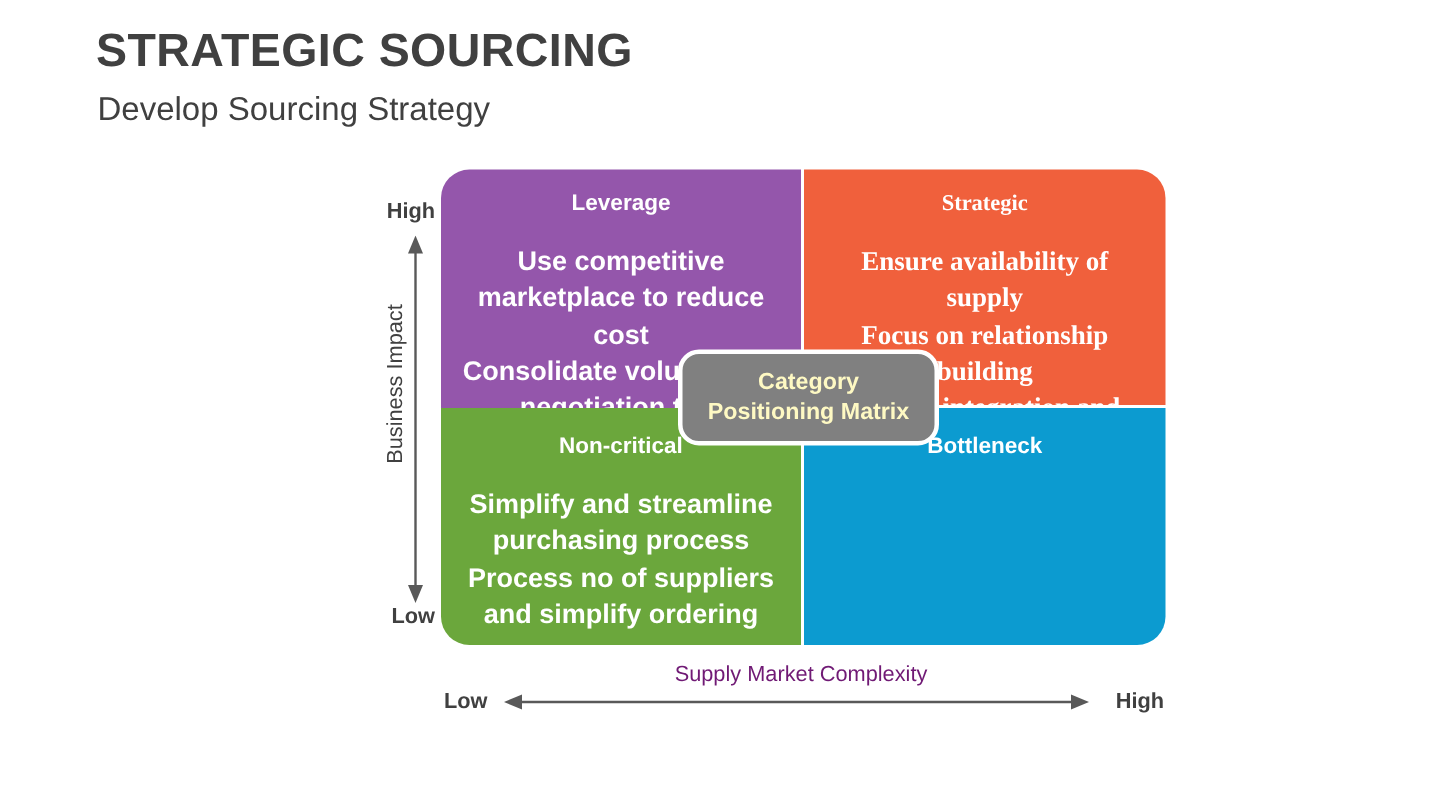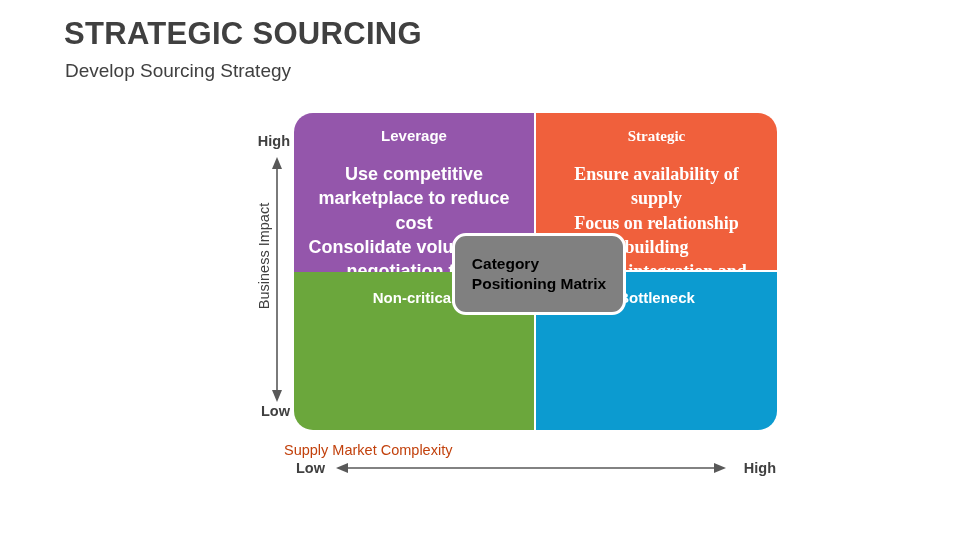--- a/index.html
+++ b/index.html
@@ -30,21 +30,21 @@
     font-weight: bold;
     color: #404040;
     letter-spacing: 0.3px;
     line-height: 1.1;
     white-space: nowrap;
   }
   #subtitle {
     position: absolute;
     left: 36px;
     top: 60px;
-    font-size: 19px;
+    font-size: 22px;
     font-weight: normal;
     color: #404040;
     line-height: 1.2;
     white-space: nowrap;
   }
 
   
   #matrix {
     position: absolute;
     left: 265px;
@@ -108,29 +108,30 @@
   #quad-bottleneck .quad-body {
     margin-top: 19px;
   }
 
   
   #center-box {
     position: absolute;
     left: 423px;
     top: 233px;
     width: 174px;
-    height: 82px;
+    height: 64px;
     background: #808080;
     border: 3px solid #ffffff;
     border-radius: 14px;
     box-sizing: border-box;
     display: flex;
     align-items: center;
     justify-content: center;
-    color: #000000;
+    text-align: center;
+    color: #fef9c3;
     font-size: 15.5px;
     font-weight: bold;
     line-height: 1.3;
     white-space: pre-line;
   }
 
   
   #y-axis {
     position: absolute;
     left: 205px;
@@ -184,23 +185,23 @@
     left: 255px;
     top: 440px;
     width: 500px;
     height: 45px;
   }
   #x-label {
     position: absolute;
     left: 0;
     top: 2px;
     width: 500px;
-    text-align: left;
-    font-size: 14.5px;
-    color: #c2410c;
+    text-align: center;
+    font-size: 14.5px;
+    color: #701a75;
     white-space: nowrap;
   }
   #x-low {
     position: absolute;
     left: 12px;
     top: 20px;
     font-size: 14.5px;
     font-weight: bold;
     color: #404040;
   }
@@ -249,20 +250,22 @@
 
     <div class="quad" id="quad-strategic" style="background:#F0603C;font-family:Liberation Serif, serif;">
       <div class="quad-title">Strategic</div>
       <div class="quad-body">Ensure availability of supply
 Focus on relationship building
 Process integration and innovation</div>
     </div>
 
     <div class="quad" id="quad-noncritical" style="background:#6BA73C;">
       <div class="quad-title">Non-critical</div>
+      <div class="quad-body">Simplify and streamline purchasing process
+Process no of suppliers and simplify ordering</div>
     </div>
 
     <div class="quad" id="quad-bottleneck" style="background:#0C9BD0;">
       <div class="quad-title">Bottleneck</div>
     </div>
 
   </div>
 
   <div id="center-box">Category
 Positioning Matrix</div>

